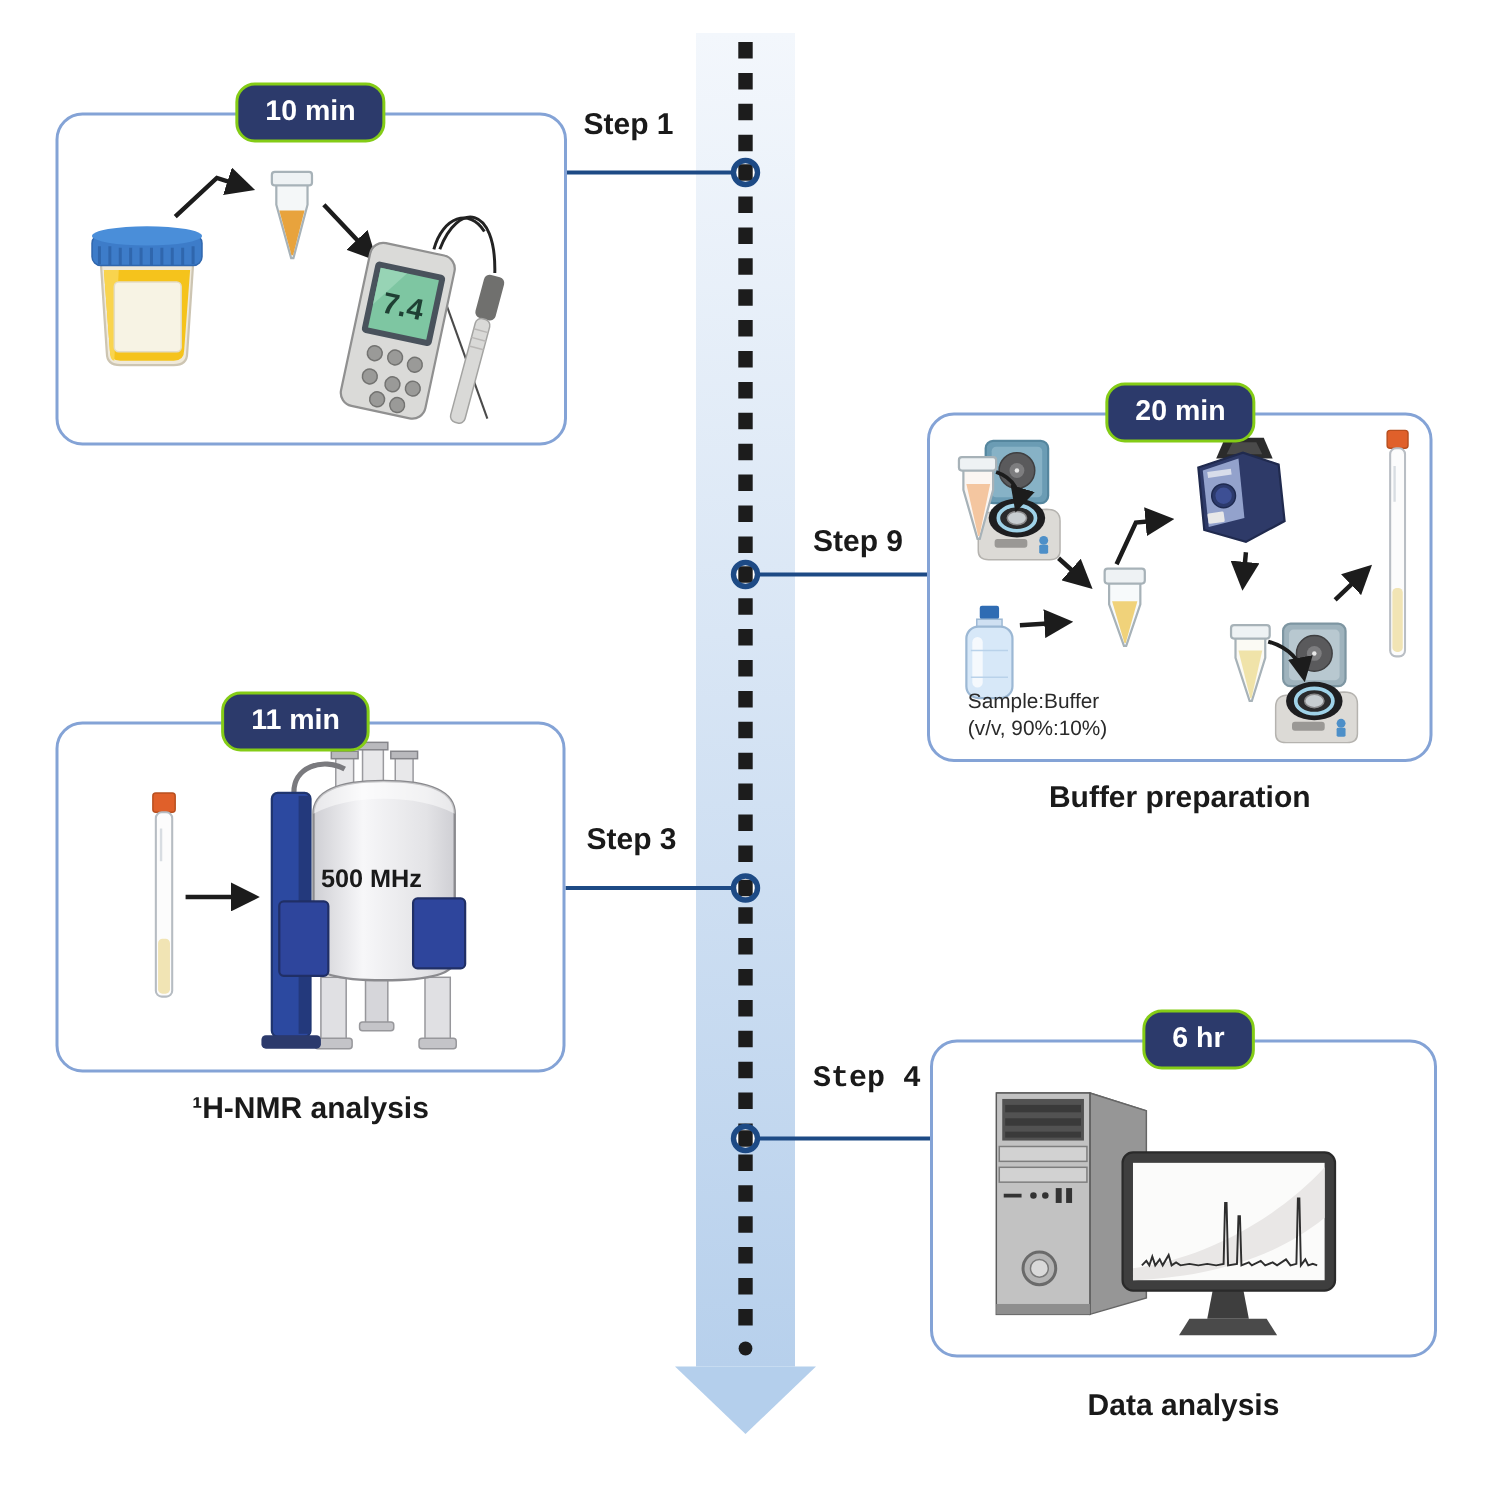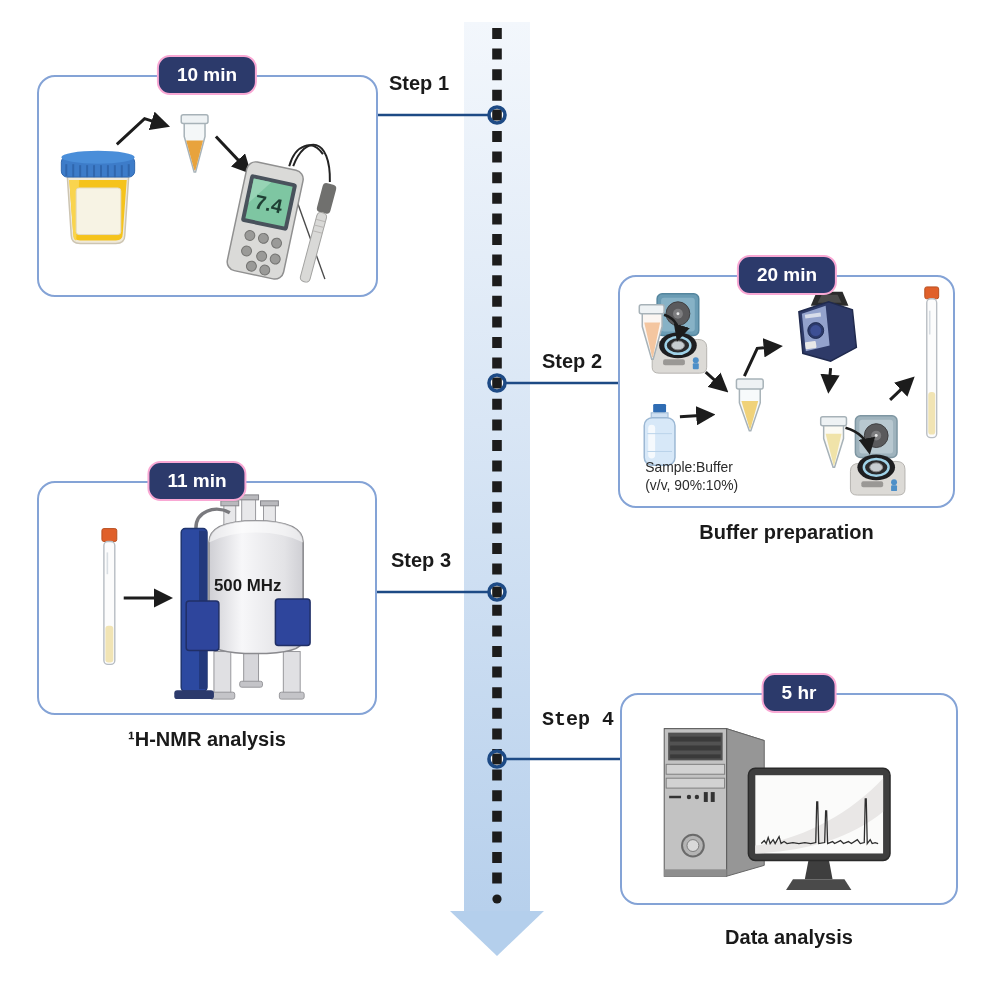--- a/index.html
+++ b/index.html
@@ -8,21 +8,21 @@
     font-family:"Liberation Sans",sans-serif;color:#1d1d1d;
   }
   .layer{position:absolute;left:0;top:0;}
   .panel{
     position:absolute;background:#ffffff;border:2.5px solid #84a3d6;border-radius:18px;
     box-sizing:border-box;
   }
   .panel svg{position:absolute;left:0;top:0;}
   .badge{
     position:absolute;transform:translateX(-50%);
-    background:#2c3a6b;border:2px solid #f9a8d4;border-radius:13px;
+    background:#2c3a6b;border:2px solid #84cc16;border-radius:13px;
     color:#ffffff;font-size:19px;font-weight:bold;line-height:36px;height:36px;
     padding:0 18px;white-space:nowrap;z-index:5;
   }
   .step-label{
     position:absolute;font-size:20px;font-weight:bold;color:#1a1a1a;white-space:nowrap;z-index:4;
   }
   .caption{
     position:absolute;font-size:20px;font-weight:bold;color:#1a1a1a;text-align:center;z-index:4;
   }
 </style>
@@ -330,24 +330,24 @@
         <rect x="134" y="81" width="129" height="79" fill="#fbfbfa"></rect>
         <path d="M134,152 C180,146 230,120 263,84 L263,118 C230,145 185,158 134,160 Z" fill="#e9e7e6"></path>
         <path d="M140,150 L143,147 L145,150 L147,144 L149,150 L152,146 L154,150 L158,143 L160,150 L163,148 L166,150 L172,149 L178,150 L184,149 L190,150 L195,149 L196,108 L197,108 L198,150 L204,149 L205,117 L206,117 L207,150 L212,148 L214,150 L220,147 L223,150 L228,148 L231,150 L237,146 L240,150 L244,149 L245,105 L246,105 L247,150 L250,146 L252,150 L255,149 L258,150" fill="none" stroke="#2e2e2e" stroke-width="1.3"></path>
       </g>
     </svg>
   </div>
 
   <div class="badge" style="left:207px;top:55px;">10 min</div>
   <div class="badge" style="left:787px;top:255px;">20 min</div>
   <div class="badge" style="left:197px;top:461px;">11 min</div>
-  <div class="badge" style="left:799px;top:673px;">5 hr</div>
+  <div class="badge" style="left:799px;top:673px;">6 hr</div>
 
   <div class="step-label" style="left:389px;top:72px;">Step 1</div>
-  <div class="step-label" style="left:542px;top:350px;">Step 2</div>
+  <div class="step-label" style="left:542px;top:350px;">Step 9</div>
   <div class="step-label" style="left:391px;top:549px;">Step 3</div>
   <div class="step-label" style="left:542px;top:708px;font-family:Liberation Mono, monospace;">Step 4</div>
 
   <div class="caption" style="left:618px;top:521px;width:337px;">Buffer preparation</div>
   <div class="caption" style="left:37px;top:728px;width:340px;">¹H-NMR analysis</div>
   <div class="caption" style="left:620px;top:926px;width:338px;">Data analysis</div>
 
 </div>
 
 </body></html>

